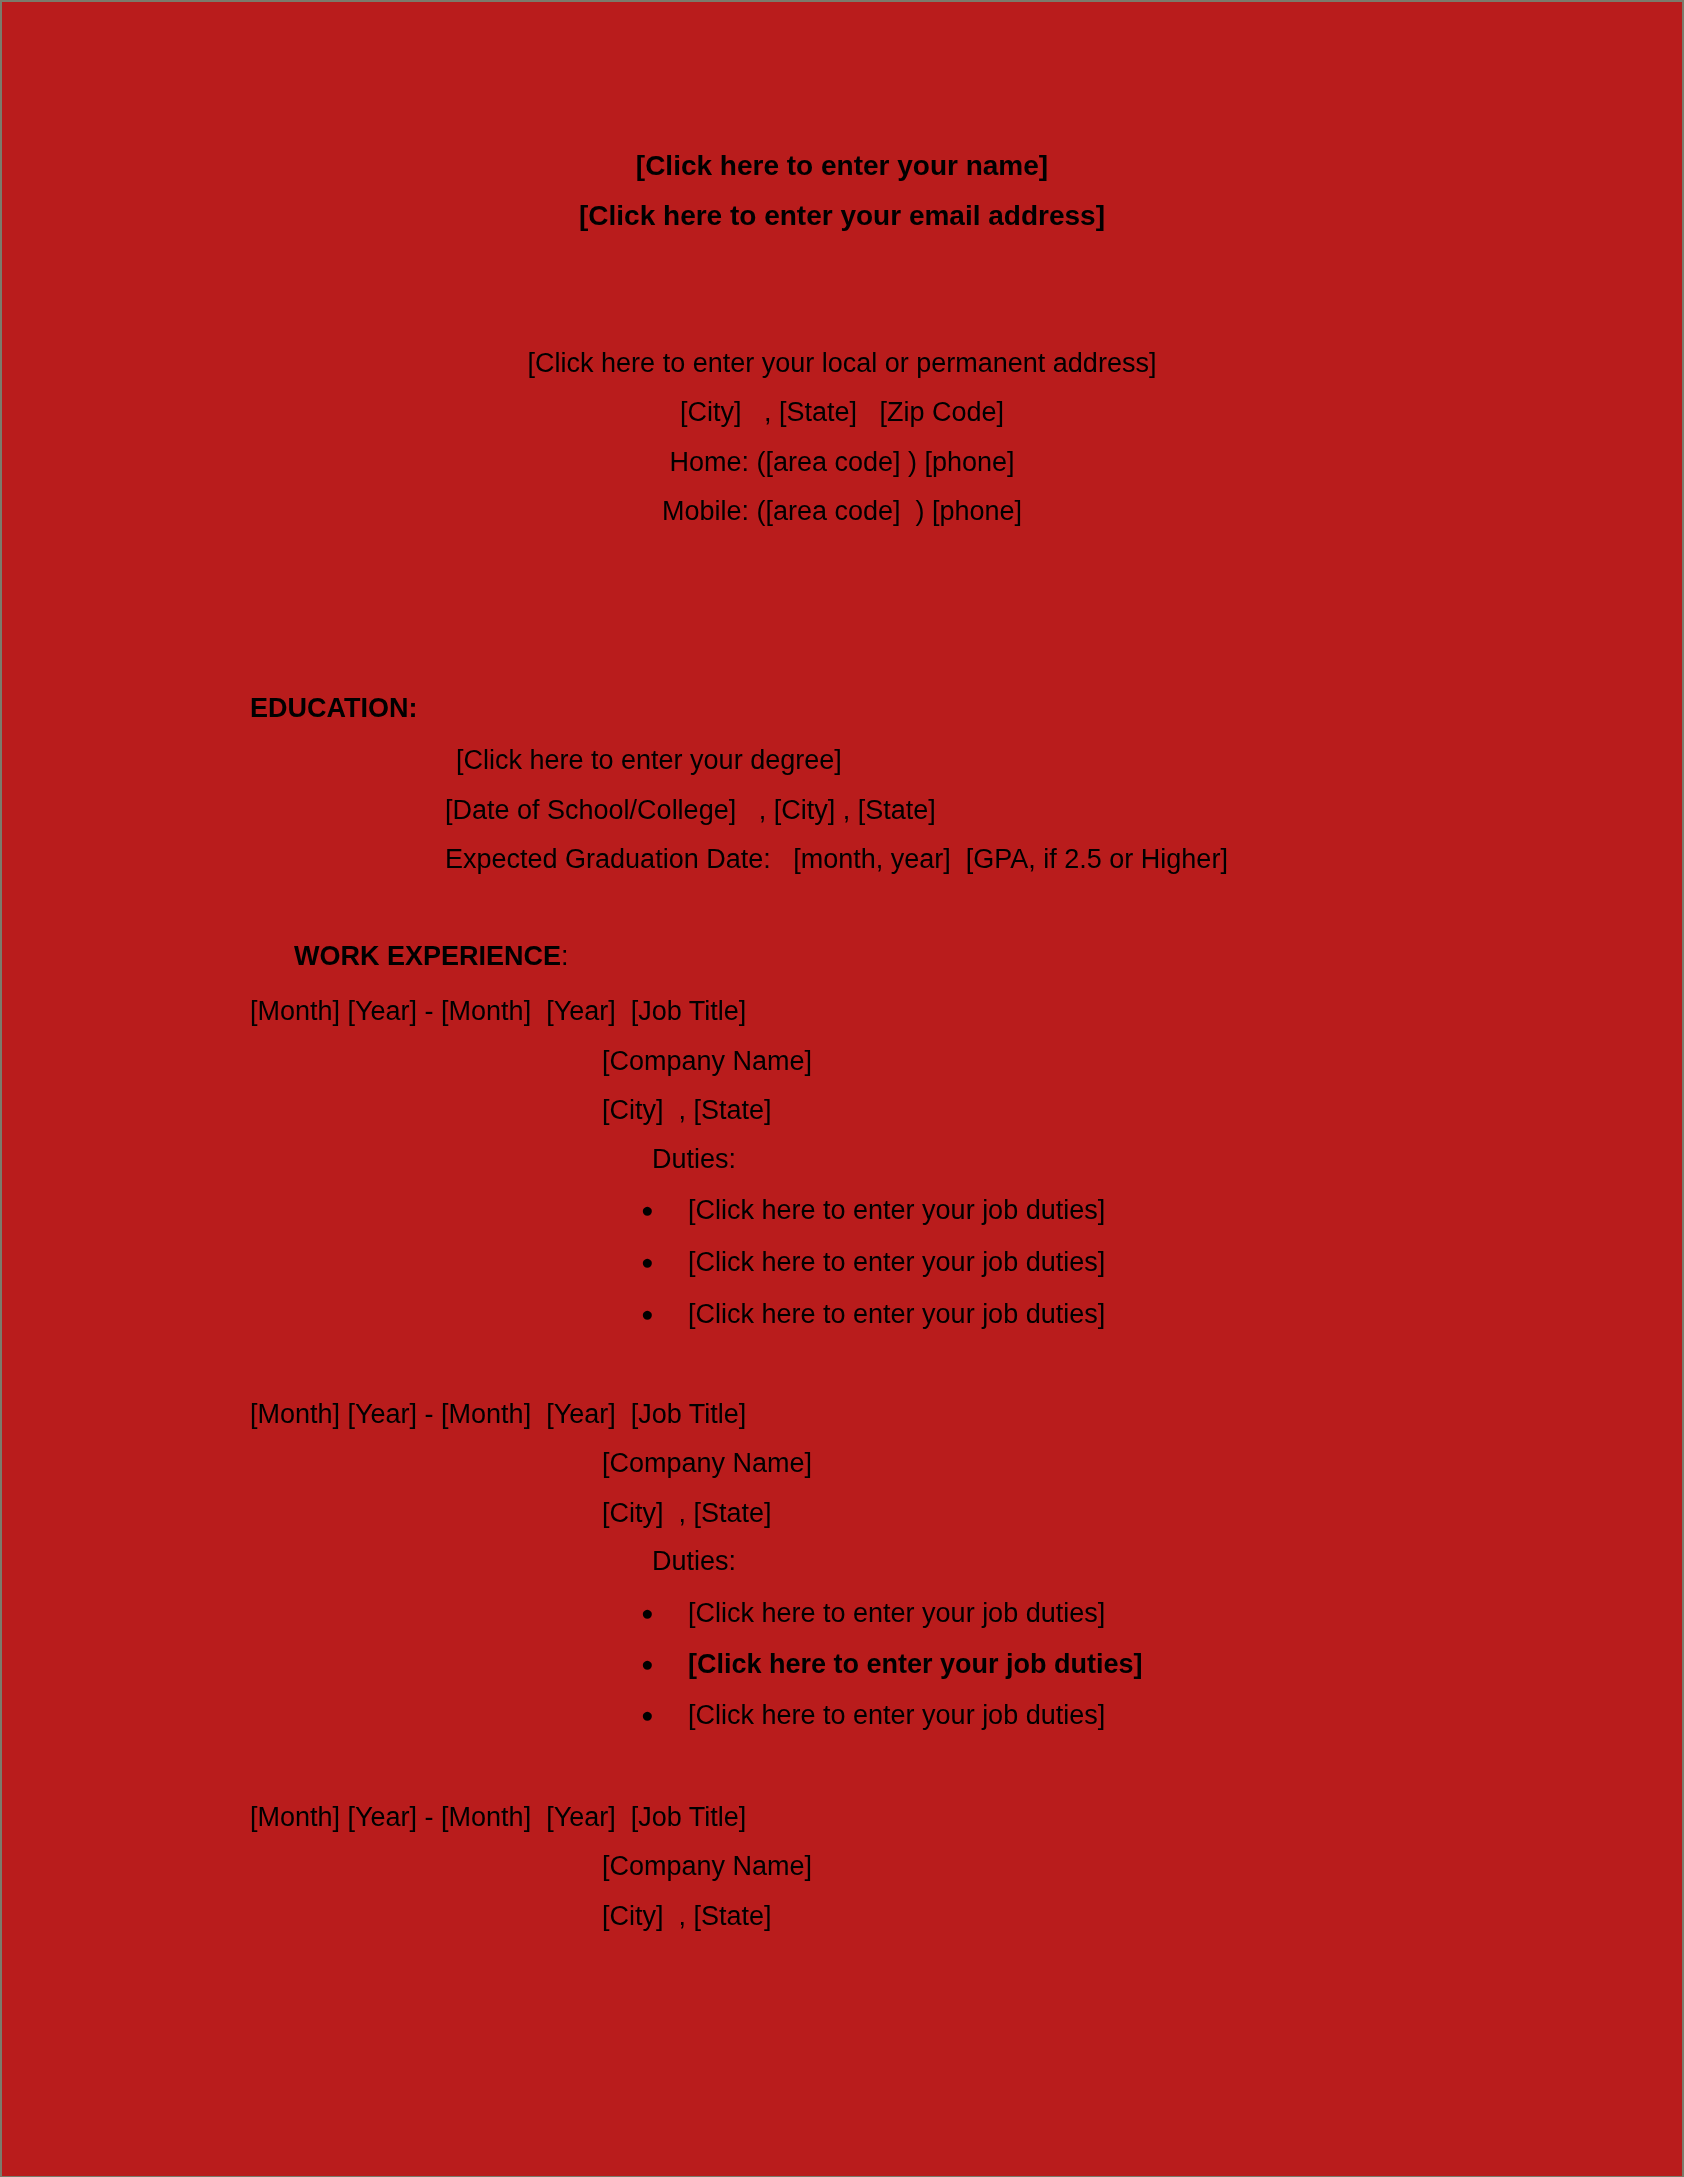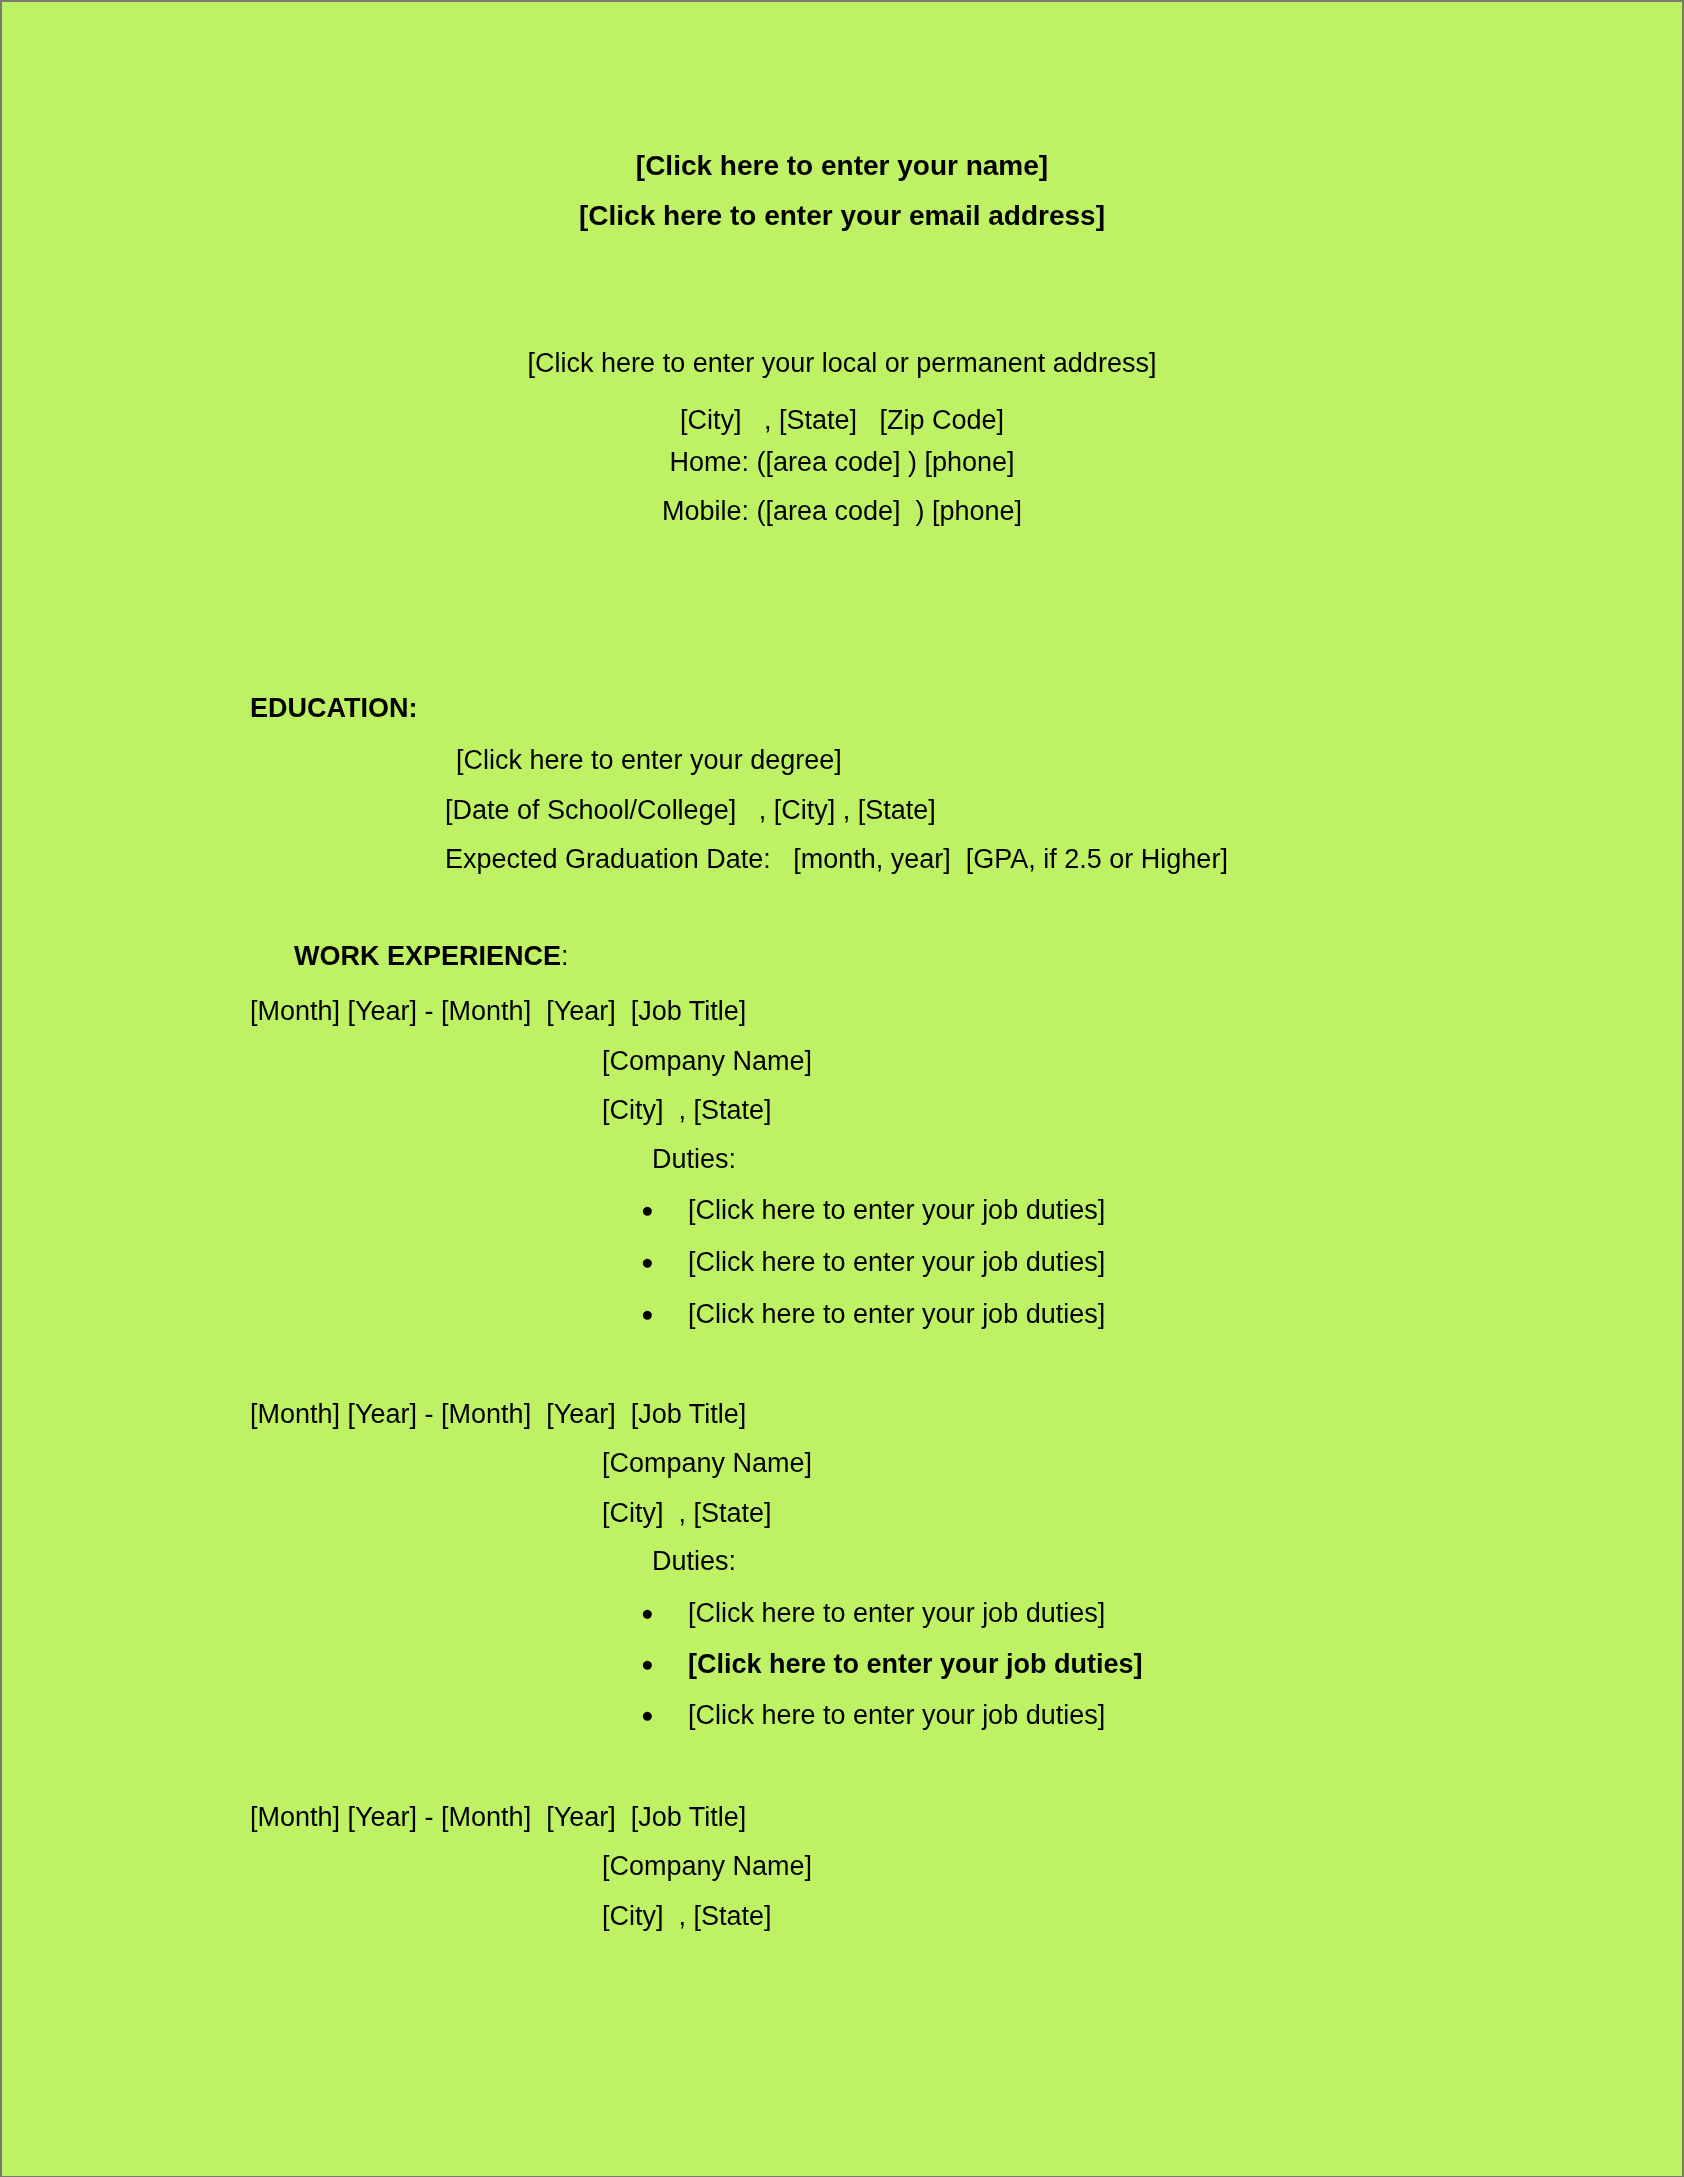--- a/index.html
+++ b/index.html
@@ -23,21 +23,21 @@
     width: 1684px;
     height: 2178px;
     background: #ffffff;
     border: 2.6px solid #7b7b6b;
     outline: 1.7px solid #fbfbf0;
     outline-offset: -5.2px;
   }
   .page-inner {
     position: absolute;
     left: 0; top: 0; right: 0; bottom: 0;
-    background: #bef264;
+    background: #b91c1c;
     padding: 0;
   }
   .b { font-weight: bold; }
   .reg { font-weight: normal; }
 
   
   .hdr {
     position: absolute;
     left: 0;
     width: 100%;
@@ -52,21 +52,21 @@
   
   .addr {
     position: absolute;
     left: 0;
     width: 100%;
     text-align: center;
     font-size: 27px;
     white-space: pre;
   }
   .addr-1 { top: 346px; }
-  .addr-2 { top: 395px; margin-top: 8px; }
+  .addr-2 { top: 395px; }
   .addr-3 { top: 445px; }
   .addr-4 { top: 494px; }
 
   
   .sec-label {
     position: absolute;
     left: 248px;
     font-size: 27px;
     white-space: pre;
   }

